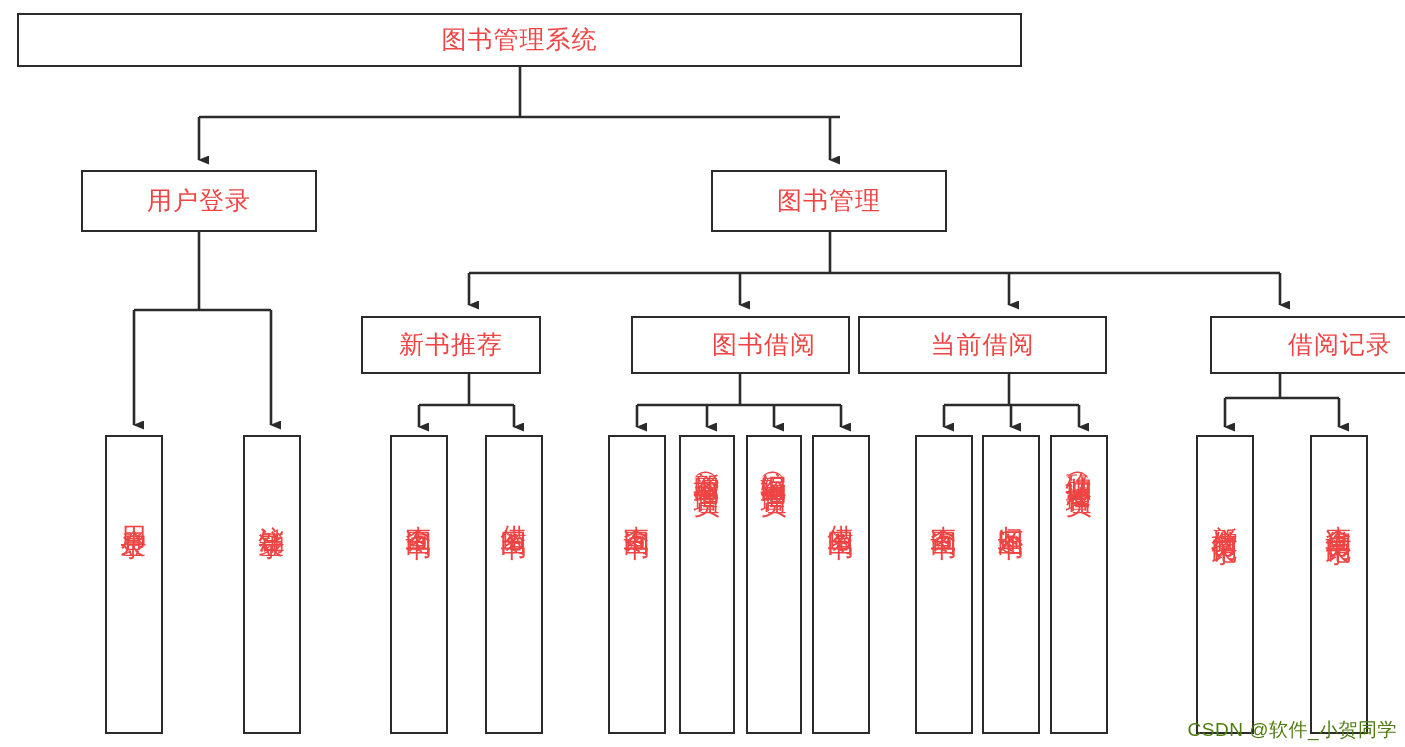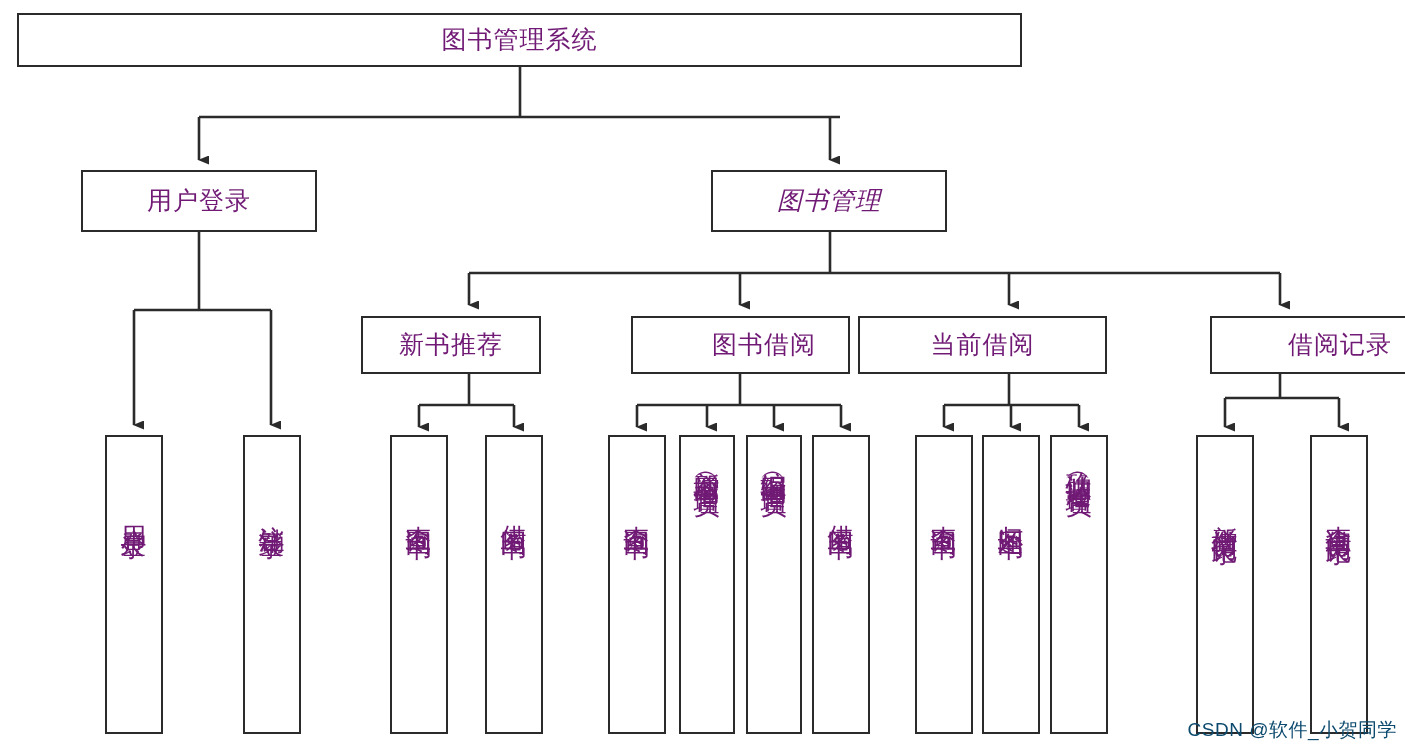--- a/index.html
+++ b/index.html
@@ -30,21 +30,21 @@
     position: absolute;
     box-sizing: border-box;
     background: #ffffff;
     border: 2px solid #2b2b2b;
     display: flex;
     align-items: center;
     justify-content: center;
     overflow: hidden;
   }
   .node-label {
-    color: #701a75;
+    color: #ef4444;
     text-align: left;
     line-height: 1.18;
     white-space: pre;
   }
   .horiz .node-label {
     font-size: 25px;
     letter-spacing: 1px;
   }
   .vert {
     padding: 10px 0;
@@ -62,21 +62,21 @@
     margin-top: 58px;
   }
   .vert.top .node-label {
     margin-top: 4px;
   }
   #watermark {
     position: absolute;
     right: 8px;
     bottom: 4px;
     font-size: 19px;
-    color: #0c4a6e;
+    color: #4d7c0f;
     letter-spacing: 0.5px;
     white-space: nowrap;
     pointer-events: none;
   }
 </style>
 </head>
 <body>
 
 <div id="diagram-root">
 
@@ -130,21 +130,21 @@
     </g>
   </svg>
 
   <div class="node horiz" style="left:17px; top:13px; width:1005px; height:54px;">
     <span class="node-label">图书管理系统</span>
   </div>
 
   <div class="node horiz" style="left:81px; top:170px; width:236px; height:62px;">
     <span class="node-label">用户登录</span>
   </div>
-  <div class="node horiz" style="left:711px; top:170px; width:236px; height:62px;font-style:italic;">
+  <div class="node horiz" style="left:711px; top:170px; width:236px; height:62px;">
     <span class="node-label">图书管理</span>
   </div>
 
   <div class="node horiz" style="left:361px; top:316px; width:180px; height:58px;">
     <span class="node-label">新书推荐</span>
   </div>
   <div class="node horiz" style="left:631px; top:316px; width:219px; height:58px;padding-left:47px;">
     <span class="node-label">图书借阅</span>
   </div>
   <div class="node horiz" style="left:858px; top:316px; width:249px; height:58px;">

